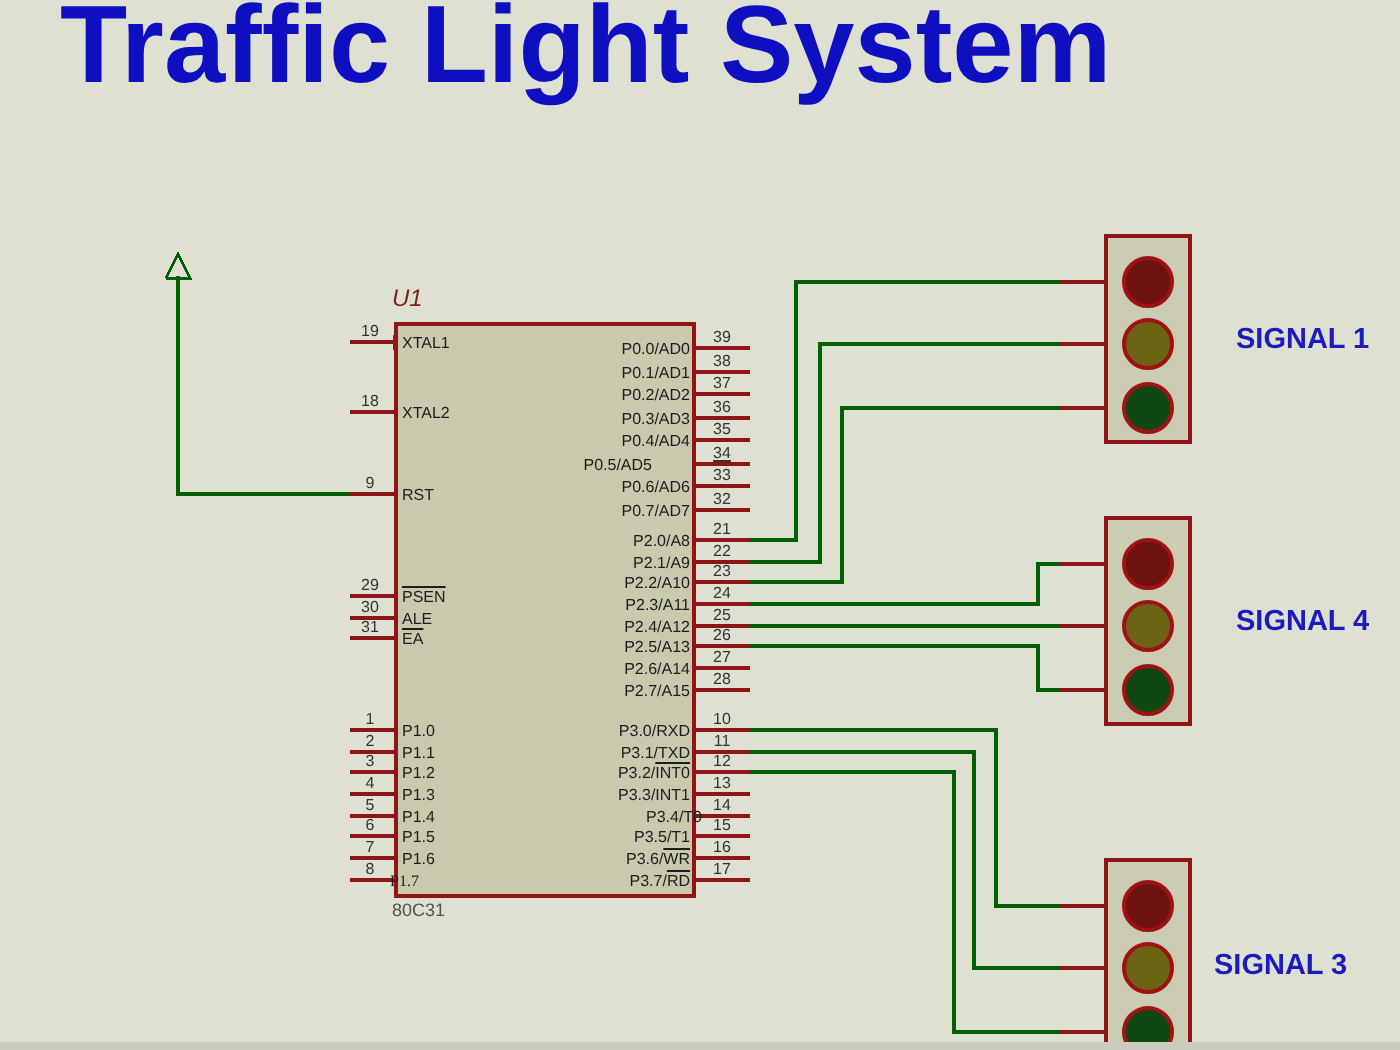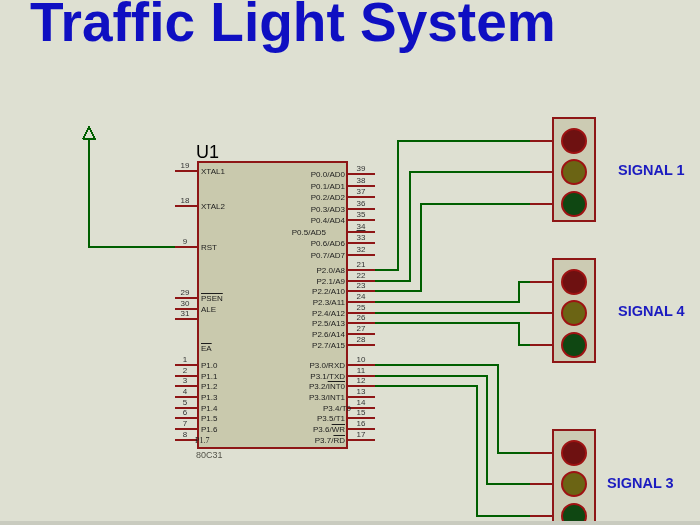--- a/index.html
+++ b/index.html
@@ -13,21 +13,21 @@
     font-size:55px; font-weight:bold; color:#0f0fc2;
     white-space:nowrap;
   }
   .wires { position:absolute; left:0; top:0; width:700px; height:525px; }
   .ic-body {
     position:absolute; left:197px; top:161px; width:151px; height:288px;
     background:#c9c9ad; border:2px solid #8e1616; box-sizing:border-box;
   }
   .ic-ref {
     position:absolute; left:196px; top:142px;
-    font-size:18px; color:#000000;
+    font-size:12px; color:#7f1d1d;font-style:italic;
   }
   .ic-part {
     position:absolute; left:196px; top:450px;
     font-size:9px; color:#54544a;
   }
   .signal {
     position:absolute; left:552px; width:44px; height:105px;
     background:#cccbb3; border:2px solid #8e1616; box-sizing:border-box;
   }
   .light {
@@ -123,21 +123,21 @@
     <div class="pin-num" style="left: 172px; top: 237px; width: 26px;">9</div>
     <div class="pin-label" style="left: 201px; top: 243px;">RST</div>
     <div class="pin-stub" style="left: 175px; top: 297px; width: 22px;"></div>
     <div class="pin-num" style="left: 172px; top: 288px; width: 26px;">29</div>
     <div class="pin-label" style="left: 201px; top: 294px;"><span class="ov">PSEN</span></div>
     <div class="pin-stub" style="left: 175px; top: 308px; width: 22px;"></div>
     <div class="pin-num" style="left: 172px; top: 299px; width: 26px;">30</div>
     <div class="pin-label" style="left: 201px; top: 305px;">ALE</div>
     <div class="pin-stub" style="left: 175px; top: 318px; width: 22px;"></div>
     <div class="pin-num" style="left: 172px; top: 309px; width: 26px;">31</div>
-    <div class="pin-label" style="left: 201px; top: 315px; margin-top: 29px;"><span class="ov">EA</span></div>
+    <div class="pin-label" style="left: 201px; top: 315px;"><span class="ov">EA</span></div>
     <div class="pin-stub" style="left: 175px; top: 364px; width: 22px;"></div>
     <div class="pin-num" style="left: 172px; top: 355px; width: 26px;">1</div>
     <div class="pin-label" style="left: 201px; top: 361px;">P1.0</div>
     <div class="pin-stub" style="left: 175px; top: 375px; width: 22px;"></div>
     <div class="pin-num" style="left: 172px; top: 366px; width: 26px;">2</div>
     <div class="pin-label" style="left: 201px; top: 372px;">P1.1</div>
     <div class="pin-stub" style="left: 175px; top: 385px; width: 22px;"></div>
     <div class="pin-num" style="left: 172px; top: 376px; width: 26px;">3</div>
     <div class="pin-label" style="left: 201px; top: 382px;">P1.2</div>
     <div class="pin-stub" style="left: 175px; top: 396px; width: 22px;"></div>

